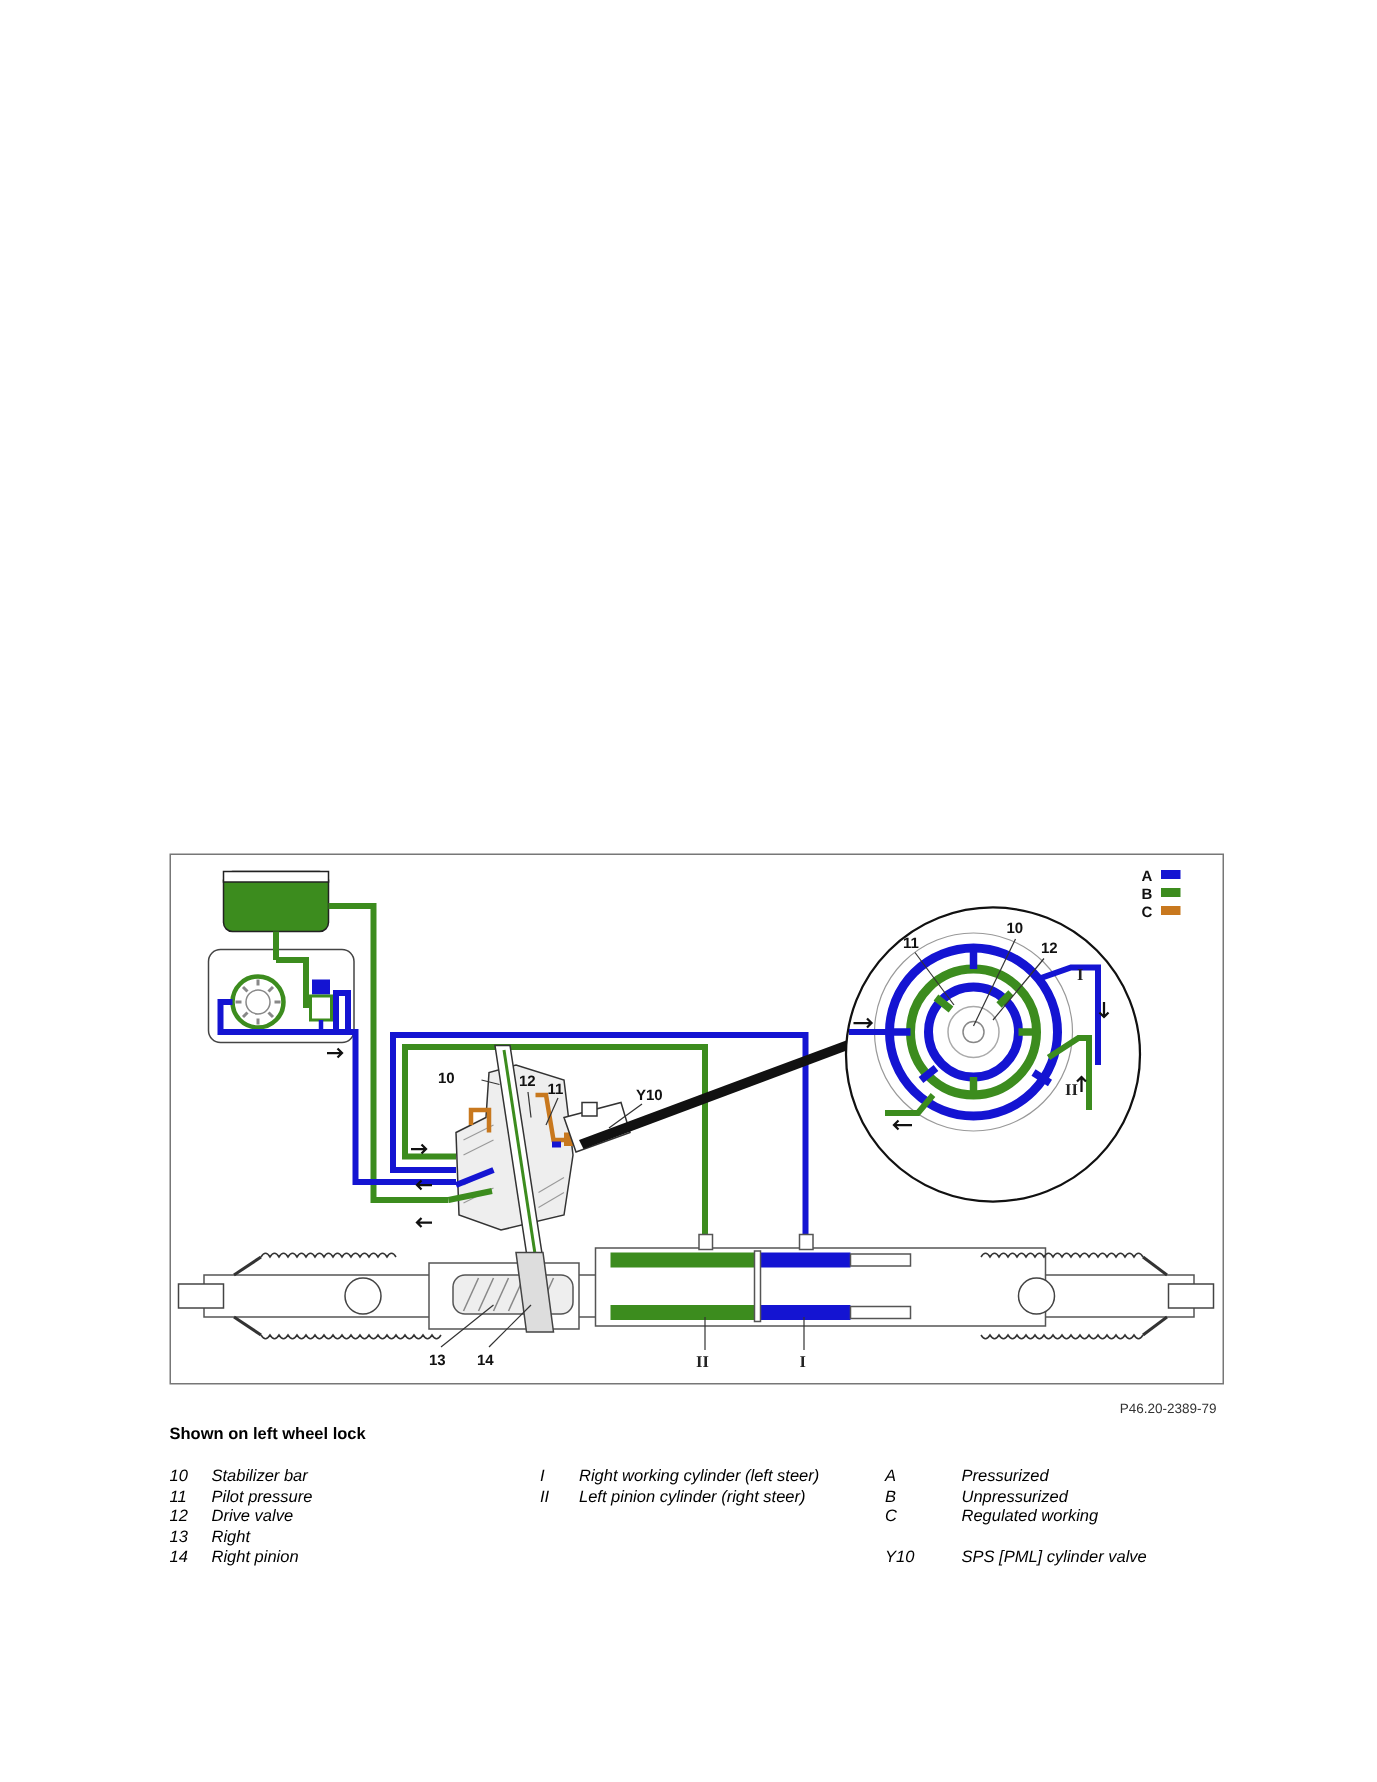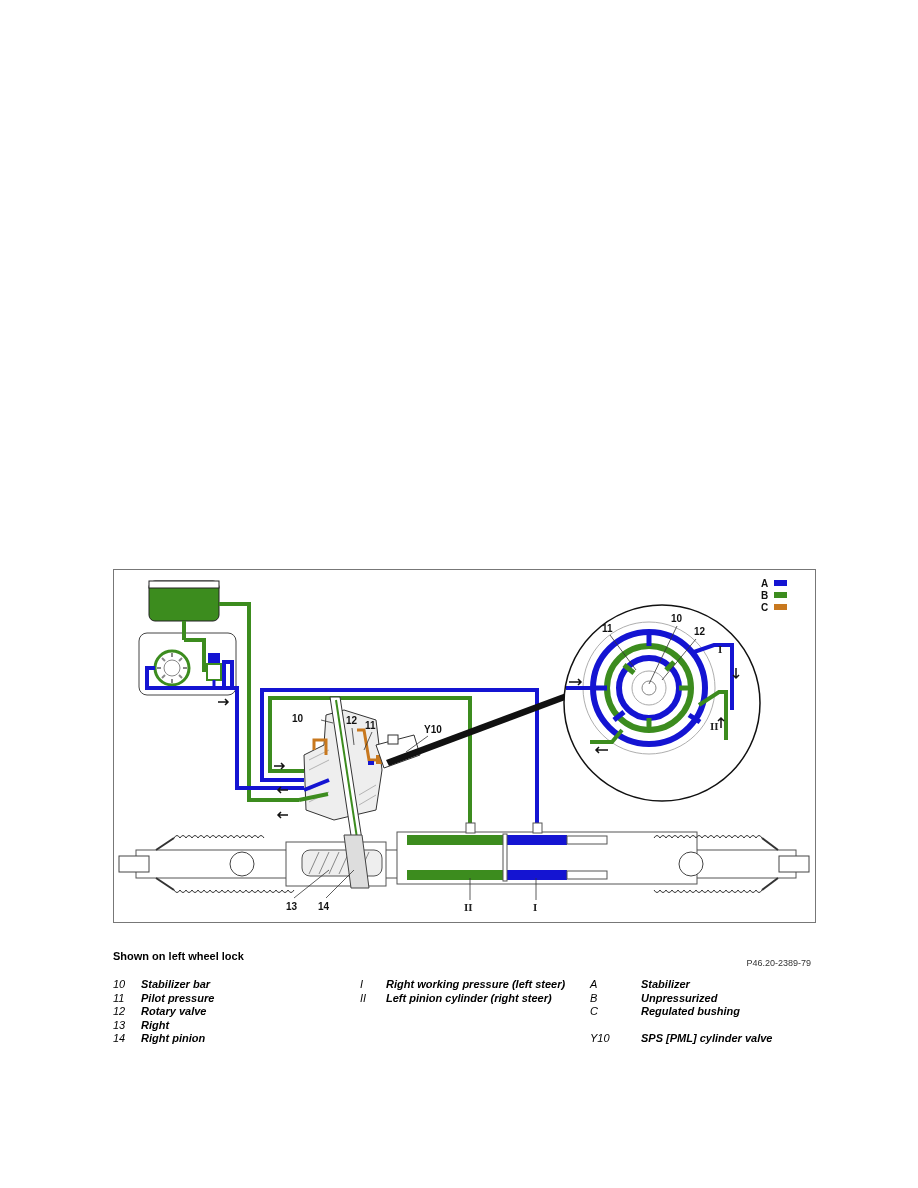--- a/index.html
+++ b/index.html
@@ -1,24 +1,24 @@
 <!DOCTYPE html>
 <html><head>
 <meta charset="utf-8">
 <style>
   html, body { margin:0; padding:0; background:#ffffff; }
   body { width:918px; height:1188px; position:relative; font-family:"Liberation Sans", sans-serif; color:#000; overflow:hidden; }
   .figure-frame { position:absolute; left:113px; top:569px; width:703px; height:354px; border:1px solid #777; background:#fff; box-sizing:border-box; }
   .figure-frame svg { position:absolute; left:0; top:0; }
-  .fig-code { position:absolute; right:107px; top:958px; font-size:9px; color:#333; }
+  .fig-code { position:absolute; right:107px; top:934px; font-size:9px; color:#333; }
   .caption { position:absolute; left:113px; top:950px; font-size:11px; font-weight:bold; }
   .legend-col { position:absolute; top:978px; font-size:11px; font-style:italic; line-height:13.6px; }
   .legend-row { display:flex; height:13.6px; }
   .legend-row .key { display:inline-block; }
-  .legend-row .txt { display:inline-block;font-weight:bold; }
+  .legend-row .txt { display:inline-block; }
   .col1 { left:113px; } .col1 .key { width:28px; }
   .col2 { left:360px; } .col2 .key { width:26px; }
   .col3 { left:590px; } .col3 .key { width:51px; }
   .blank { height:13.6px; }
   .d-label { font-family:"Liberation Sans", sans-serif; font-size:10px; font-weight:bold; fill:#111; }
   .d-roman { font-family:"Liberation Serif", serif; font-size:11px; font-weight:bold; fill:#222; }
 </style>
 </head>
 <body>
 
@@ -206,54 +206,54 @@
   <div class="legend-row">
       <span class="key">10</span>
       <span class="txt">Stabilizer bar</span>
     </div>
   <div class="legend-row">
       <span class="key">11</span>
       <span class="txt">Pilot pressure</span>
     </div>
   <div class="legend-row">
       <span class="key">12</span>
-      <span class="txt">Rotary valve</span>
+      <span class="txt">Drive valve</span>
     </div>
   <div class="legend-row">
       <span class="key">13</span>
       <span class="txt">Right</span>
     </div>
   <div class="legend-row">
       <span class="key">14</span>
       <span class="txt">Right pinion</span>
     </div>
 </div>
 
 <div class="legend-col col2">
   <div class="legend-row">
       <span class="key">I</span>
-      <span class="txt">Right working pressure (left steer)</span>
+      <span class="txt">Right working cylinder (left steer)</span>
     </div>
   <div class="legend-row">
       <span class="key">II</span>
       <span class="txt">Left pinion cylinder (right steer)</span>
     </div>
 </div>
 
 <div class="legend-col col3">
   <div class="legend-row">
       <span class="key">A</span>
-      <span class="txt">Stabilizer</span>
+      <span class="txt">Pressurized</span>
     </div>
   <div class="legend-row">
       <span class="key">B</span>
       <span class="txt">Unpressurized</span>
     </div>
   <div class="legend-row">
       <span class="key">C</span>
-      <span class="txt">Regulated bushing</span>
+      <span class="txt">Regulated working</span>
     </div>
   <div class="blank"></div>
   <div class="legend-row">
       <span class="key">Y10</span>
       <span class="txt">SPS [PML] cylinder valve</span>
     </div>
 </div>
 
 </body></html>

